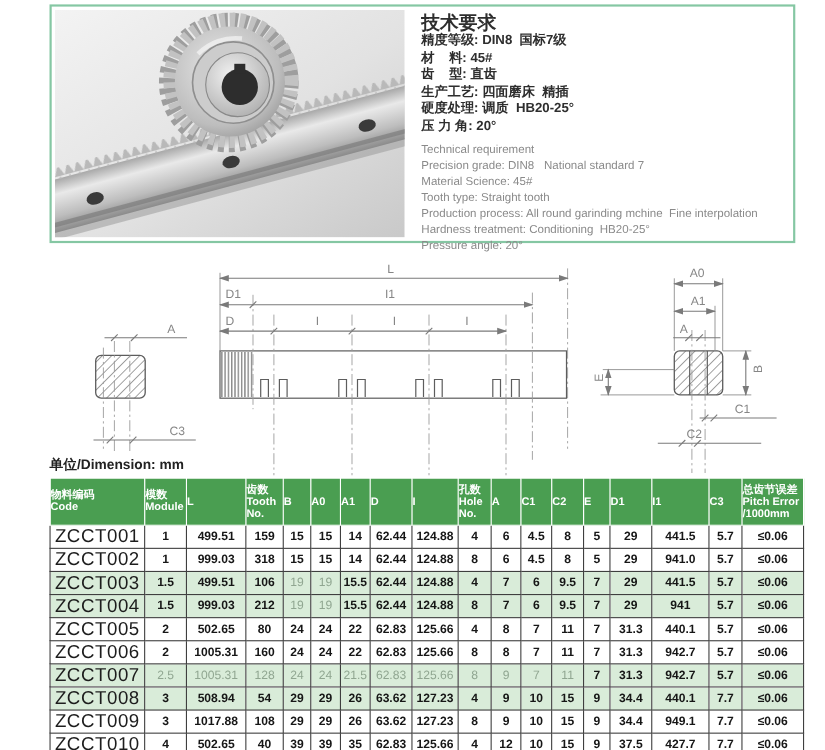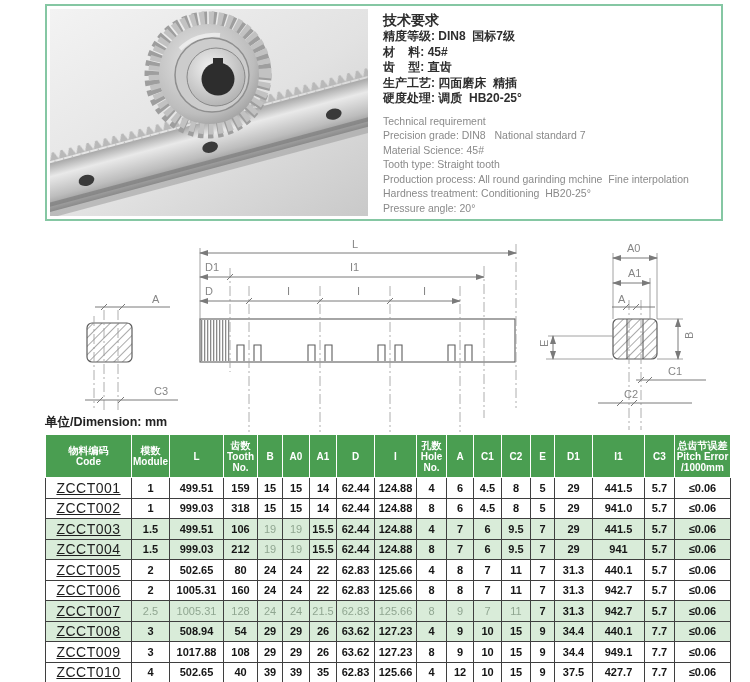--- a/index.html
+++ b/index.html
@@ -5,21 +5,21 @@
   html,body{margin:0;padding:0;background:#ffffff;}
   #page{position:relative;width:750px;height:682px;overflow:hidden;background:#fff;
         font-family:"Liberation Sans",sans-serif;}
 
   
   .top-box{position:absolute;left:45px;top:4px;width:678px;height:217px;
            border:2px solid #85c7a3;background:#fff;box-sizing:border-box;}
   .photo-wrap{position:absolute;left:3px;top:3px;width:318px;height:207px;overflow:hidden;}
   .tech-block{position:absolute;left:336px;top:6px;width:338px;}
   .cn-line{font-size:12px;font-weight:bold;color:#2e2e2e;line-height:15.5px;white-space:pre;}
-  .cn-title{font-size:14px;font-weight:bold;color:#2e2e2e;line-height:17px;}
+  .cn-title{font-size:17px;font-weight:bold;color:#2e2e2e;line-height:17px;}
   .en-block{margin-top:7px;}
   .en-line{font-size:10.5px;color:#8a8a8a;line-height:14.5px;white-space:pre;}
 
   
   .diagram-wrap{position:absolute;left:45px;top:232px;width:705px;height:200px;}
   .dl{stroke:#7a7a7a;stroke-width:1;fill:none;}
   .ext{stroke:#8c8c8c;stroke-width:0.8;fill:none;}
   .cl{stroke:#9a9a9a;stroke-width:0.8;fill:none;stroke-dasharray:10 3 2 3;}
   .part{stroke:#5d5d5d;stroke-width:1.2;fill:url(#hatch);}
   .partline{stroke:#5d5d5d;stroke-width:1.1;fill:none;}
@@ -28,25 +28,25 @@
 
   
   .unit-label{position:absolute;left:45px;top:414px;width:680px;text-align:left;
               font-size:12.5px;font-weight:bold;color:#222;}
 
   
   .spec-table{position:absolute;left:45px;top:434px;border-collapse:collapse;
               table-layout:fixed;width:685px;}
   .spec-table th{background:#4a9e51;color:#ffffff;font-size:10px;font-weight:bold;
                  line-height:11px;border:1px solid #ffffff;padding:1px 0;height:40px;
-                 text-align:center;vertical-align:middle;margin-left:12px;}
+                 text-align:left;vertical-align:middle;margin-left:12px;}
   .spec-table td{border:1px solid #3f3f3f;height:19.5px;padding:0;text-align:center;
                  font-size:11px;font-weight:bold;color:#161616;vertical-align:middle;
                  overflow:hidden;white-space:nowrap;}
-  .spec-table td.code{font-weight:400;font-size:14px;color:#1d1d1d;letter-spacing:0.5px;text-decoration:underline;}
+  .spec-table td.code{font-weight:400;font-size:17px;color:#1d1d1d;letter-spacing:0.5px;}
   .spec-table tr.shaded td{background:#d9ecd9;}
   .spec-table td.muted{color:#90a691;font-weight:400;text-align:center;}
 </style>
 </head>
 <body>
 
 <div id="page">
 
   <div class="top-box">
 
@@ -100,20 +100,21 @@
       </svg>
     </div>
 
     <div class="tech-block">
       <div class="cn-title">技术要求</div>
       <div class="cn-line">精度等级: DIN8  国标7级</div>
       <div class="cn-line">材    料: 45#</div>
       <div class="cn-line">齿    型: 直齿</div>
       <div class="cn-line">生产工艺: 四面磨床  精插</div>
       <div class="cn-line">硬度处理: 调质  HB20-25°</div>
+      <div class="cn-line">压 力 角: 20°</div>
       <div class="en-block">
         <div class="en-line">Technical requirement</div>
         <div class="en-line">Precision grade: DIN8   National standard 7</div>
         <div class="en-line">Material Science: 45#</div>
         <div class="en-line">Tooth type: Straight tooth</div>
         <div class="en-line">Production process: All round garinding mchine  Fine interpolation</div>
         <div class="en-line">Hardness treatment: Conditioning  HB20-25°</div>
         <div class="en-line">Pressure angle: 20°</div>
       </div>
     </div>

